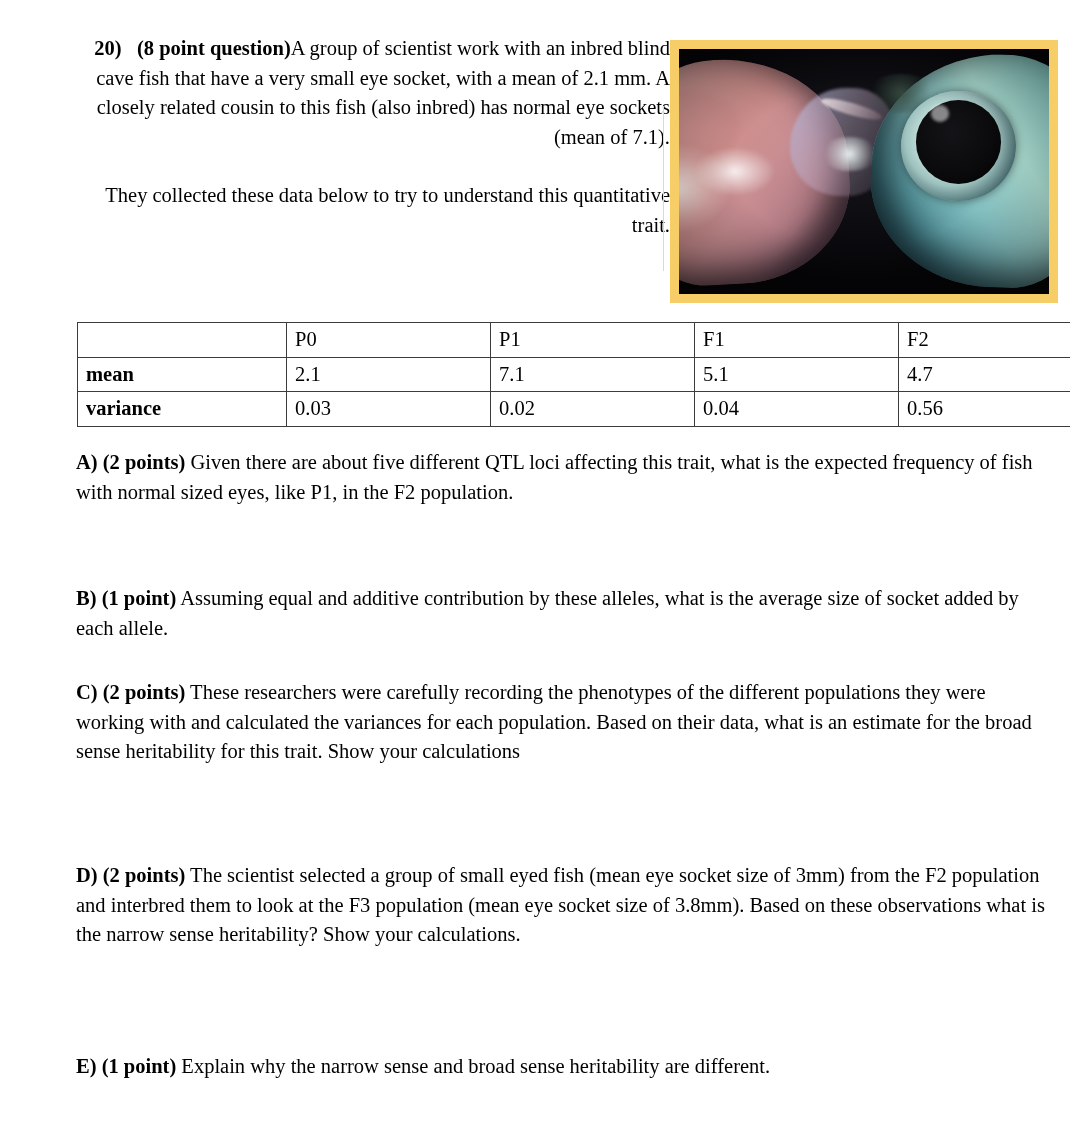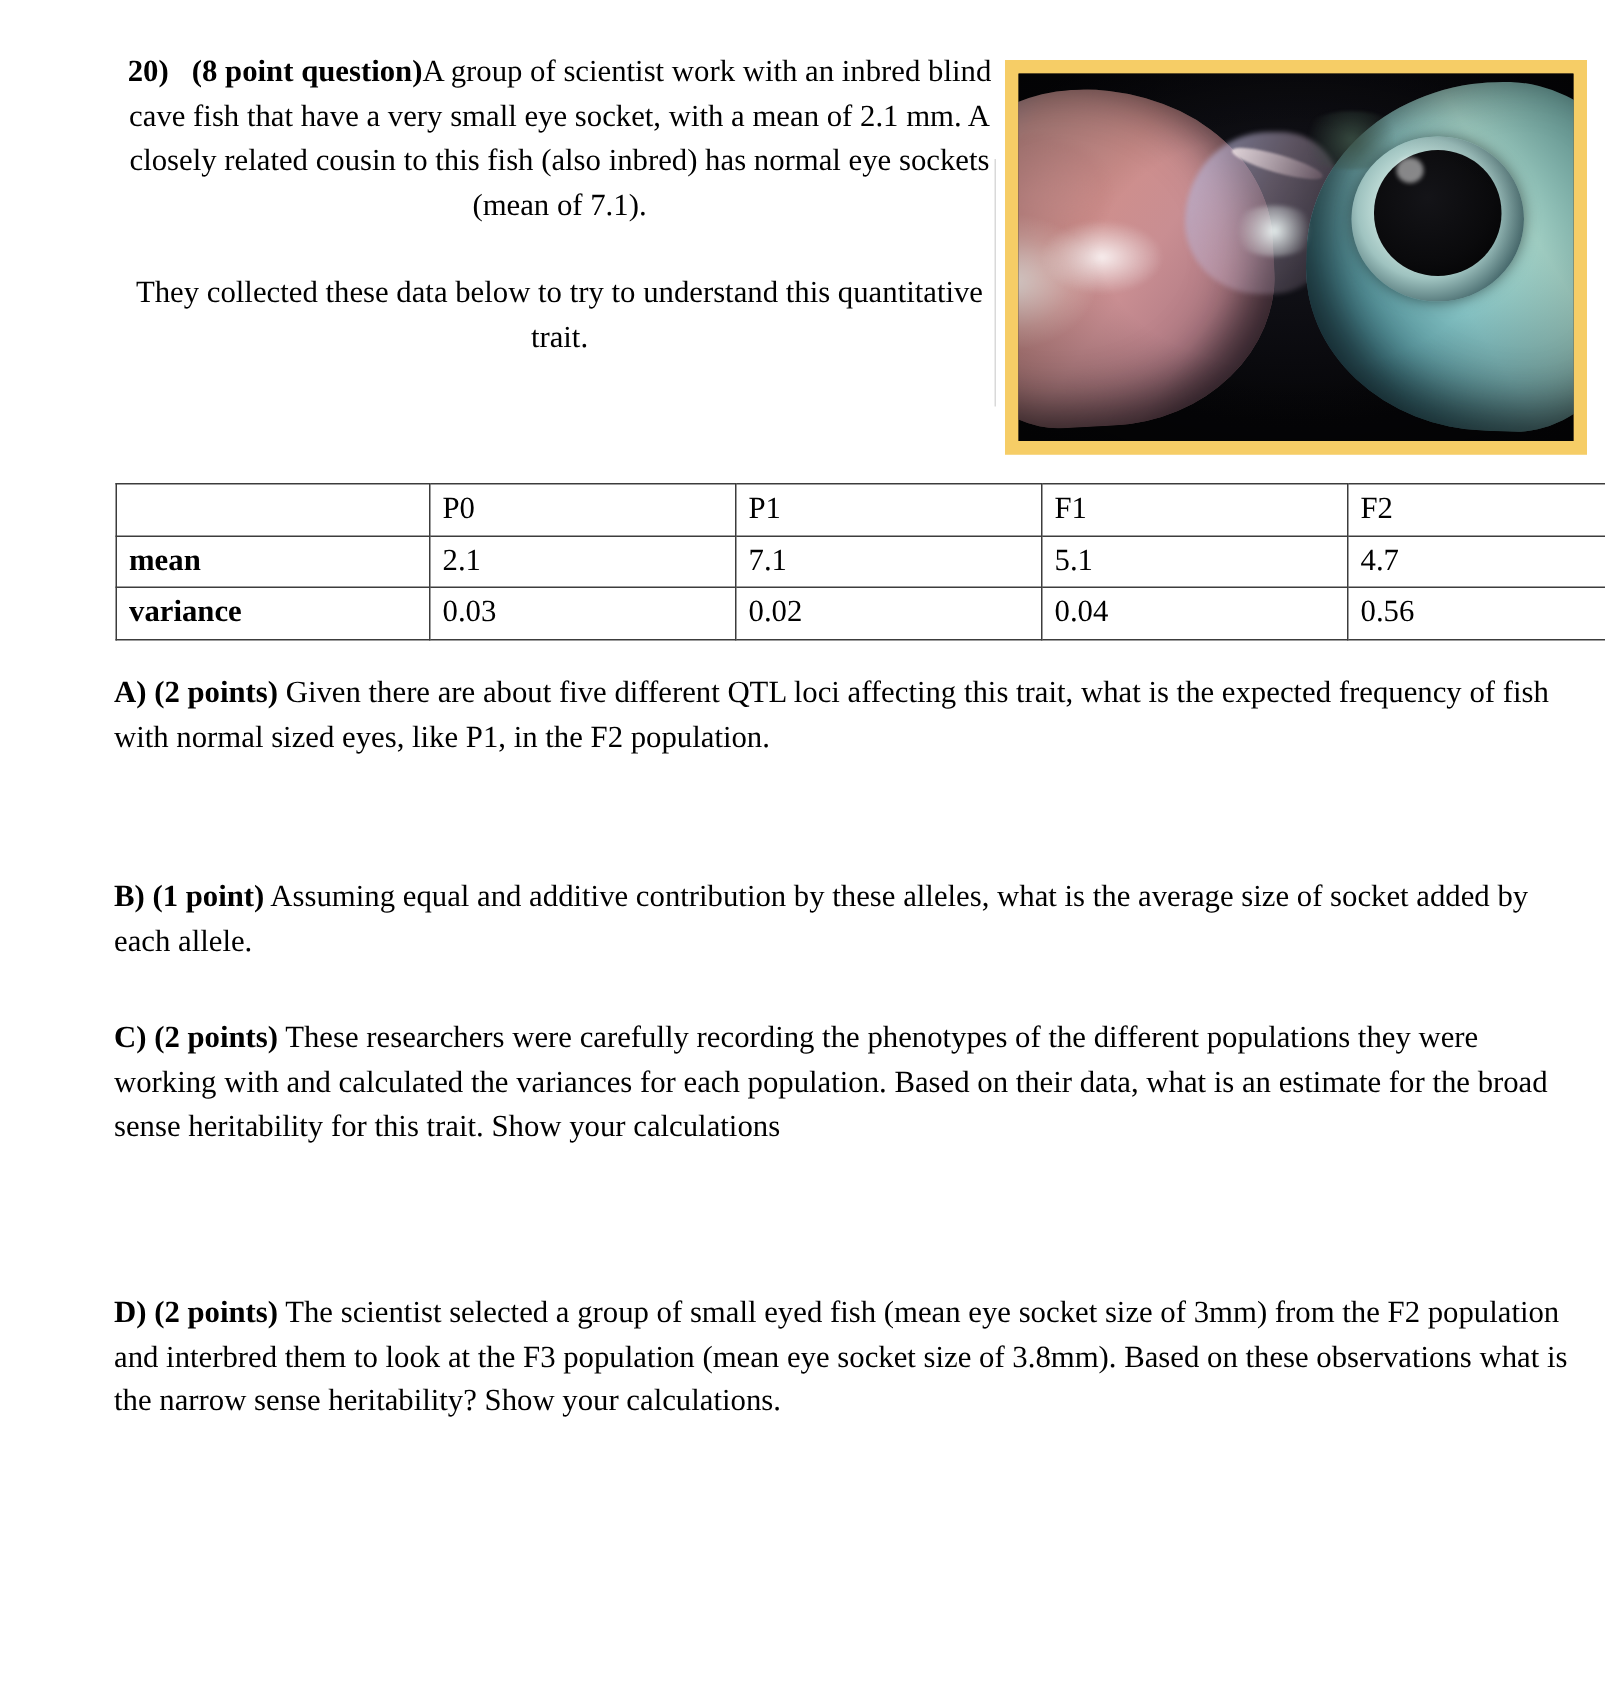--- a/index.html
+++ b/index.html
@@ -26,21 +26,21 @@
   .intro {
     position: absolute;
     left: 76px;
     top: 34px;
     width: 594px;
   }
   .intro p {
     margin: 0;
     font-size: 20.5px;
     line-height: 29.5px;
-    text-align: center;
+    text-align: right;
   }
   .intro p.second {
     margin-top: 29px;
   }
   b, .bold { font-weight: bold; }
 
   
   .cell-divider {
     position: absolute;
     left: 663px;
@@ -299,14 +299,17 @@
   </div>
 
   <div class="qpart part-c">
     <p><b>C)</b> <b>(2 points)</b><span> These researchers were carefully recording the phenotypes of the different populations they were working with and calculated the variances for each population. Based on their data, what is an estimate for the broad sense heritability for this trait. Show your calculations</span></p>
   </div>
 
   <div class="qpart part-d">
     <p><b>D)</b> <b>(2 points)</b><span> The scientist selected a group of small eyed fish (mean eye socket size of 3mm) from the F2 population and interbred them to look at the F3 population (mean eye socket size of 3.8mm). Based on these observations what is the narrow sense heritability?  Show your calculations.</span></p>
   </div>
 
+  <div class="qpart part-e">
+    <p><b>E)</b> <b>(1 point)</b><span> Explain why the narrow sense and broad sense heritability are different.</span></p>
+  </div>
 
 </div>
 
 </body></html>

